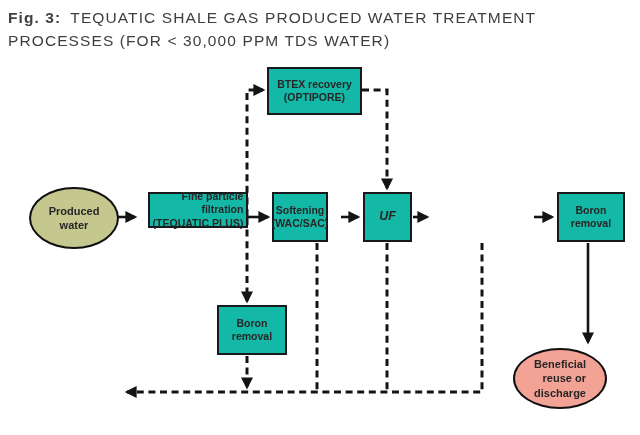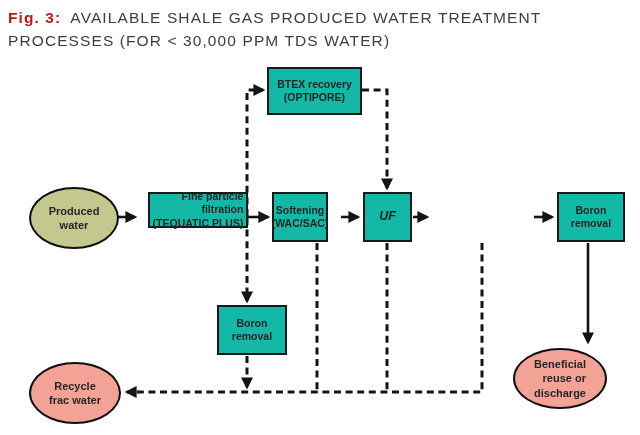--- a/index.html
+++ b/index.html
@@ -7,21 +7,21 @@
     width:640px;height:435px;background:#ffffff;position:relative;overflow:hidden;
     font-family:"Liberation Sans","DejaVu Sans",sans-serif;
   }
   .stage{position:absolute;left:0;top:0;width:640px;height:435px;}
 
   
   .figtitle{
     position:absolute;left:8px;top:6px;width:620px;
     color:#3e3e3e;font-size:15.5px;line-height:23px;letter-spacing:1.1px;
   }
-  .figtitle .prefix{font-weight:700;margin-right:9px;color:#b91c1c;}
+  .figtitle .prefix{font-weight:700;margin-right:9px;color:#404040;}
 
   
   svg.wires{position:absolute;left:0;top:0;width:640px;height:435px;}
   .solidline{stroke:#141414;stroke-width:2.6;fill:none;}
   .dashline{stroke:#141414;stroke-width:3;fill:none;stroke-dasharray:7 4.6;}
 
   
   .node{
     position:absolute;display:flex;align-items:center;justify-content:center;
     text-align:center;white-space:pre-line;
@@ -50,21 +50,21 @@
   #n-boron-b   {left:217px; top:305px; width:70px;  height:50px;}
   #n-recycle   {left:29px;  top:362px; width:92px;  height:62px;}
   #n-beneficial{left:513px; top:348px; width:94px;  height:61px;text-align:right;}
 </style>
 </head>
 <body>
 
 <div class="stage">
 
   <div class="figtitle">
-    <div><span class="prefix">Fig. 3:</span><span>AVAILABLE SHALE GAS PRODUCED WATER TREATMENT</span></div>
+    <div><span class="prefix">Fig. 3:</span><span>TEQUATIC SHALE GAS PRODUCED WATER TREATMENT</span></div>
     <div>PROCESSES (FOR &lt; 30,000 PPM TDS WATER)</div>
   </div>
 
   <svg class="wires" viewBox="0 0 640 435" aria-hidden="true">
     <defs>
       <marker id="arrow" markerUnits="userSpaceOnUse" markerWidth="14" markerHeight="12" viewBox="0 0 10 10" refX="8" refY="5" orient="auto">
         <path d="M0 0 L10 5 L0 10 Z" fill="#141414"></path>
       </marker>
     </defs>
 
@@ -113,24 +113,20 @@
   <div class="node box" id="n-boron-r">
     <span>Boron
 removal</span>
   </div>
 
   <div class="node box" id="n-boron-b">
     <span>Boron
 removal</span>
   </div>
 
-  <div class="node oval salmon" id="n-recycle">
-    <span>Recycle
-frac water</span>
-  </div>
 
   <div class="node oval salmon" id="n-beneficial">
     <span>Beneficial
 reuse or
 discharge</span>
   </div>
 
 </div>
 
 </body></html>

